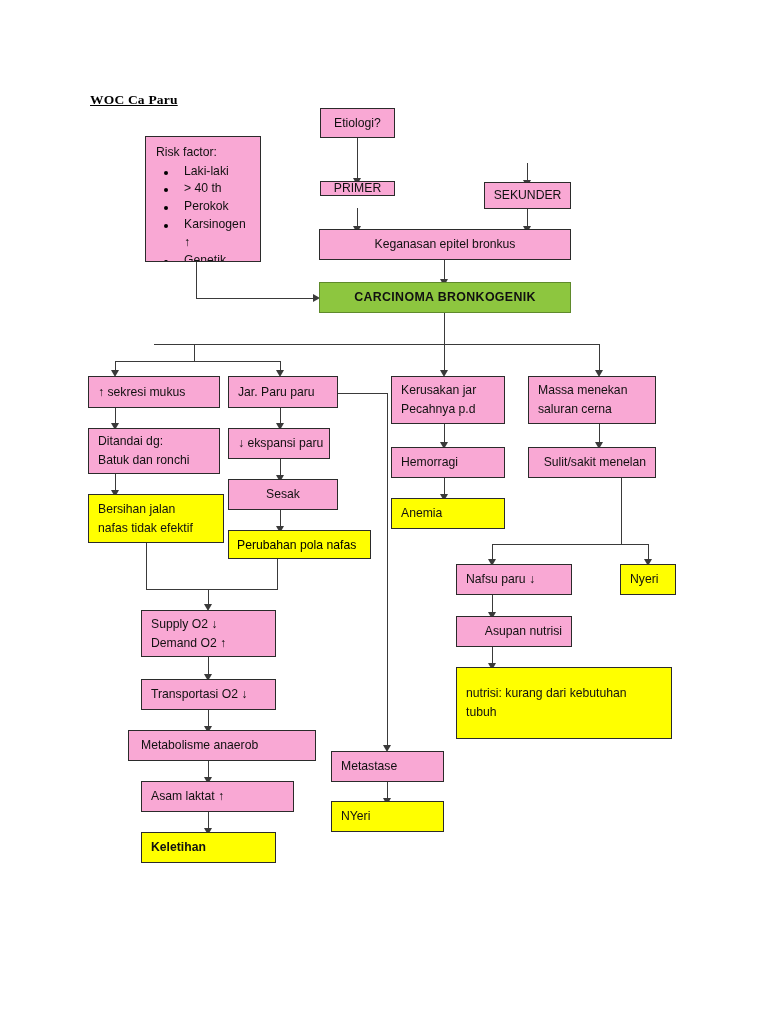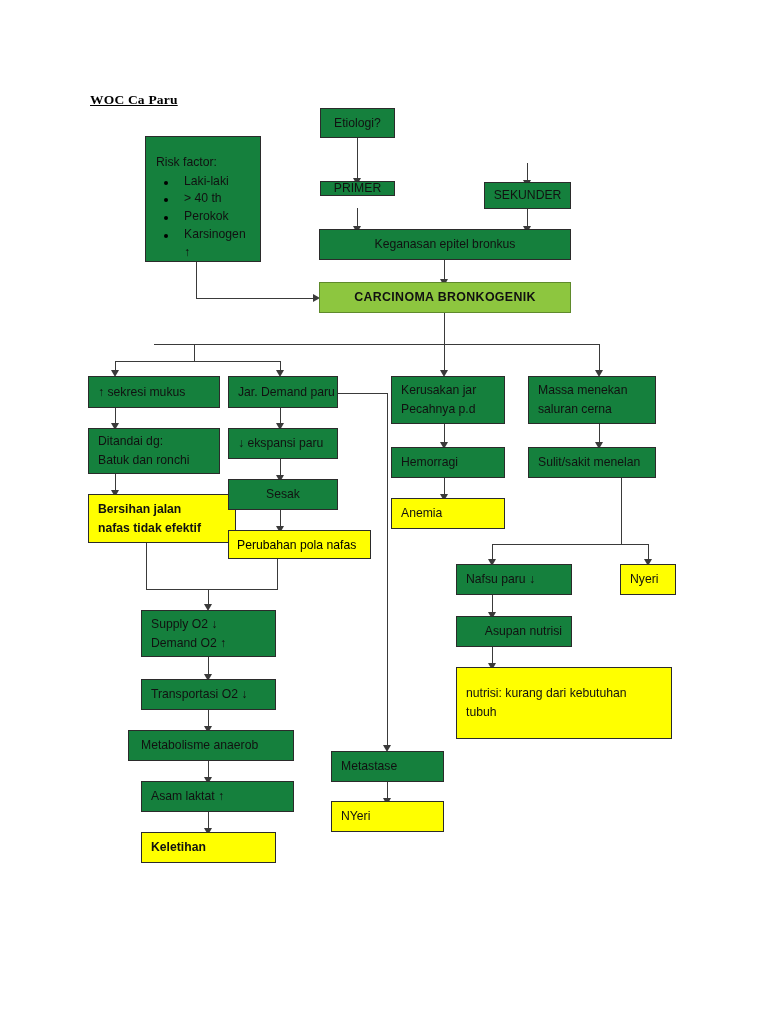--- a/index.html
+++ b/index.html
@@ -22,40 +22,40 @@
     text-decoration:underline;
     letter-spacing:.2px;
     white-space:nowrap;
   }
 
   
   .node{
     position:absolute;
     box-sizing:border-box;
     border:1.3px solid #2b2b2b;
-    background:#15803d;
+    background:#f9a8d4;
     font-size:12.2px;
     line-height:1.52;
     color:#111;
     padding:5px 9px;
     display:flex;
     flex-direction:column;
     justify-content:center;
     overflow:hidden;
   }
   .node.center{align-items:center;text-align:center;justify-content:center;}
   .node .ln{display:block;white-space:nowrap;}
 
   .node.yellow{background:#FFFF00;border-color:#2b2b2b;}
   .node.green{
     background:#8DC63F;border-color:#5f8a2b;
     font-weight:bold;font-size:12.4px;letter-spacing:.35px;
     align-items:center;justify-content:center;text-align:center;
   }
-  .node.riskbox{padding:16px 8px 0 8px;justify-content:flex-start;}
+  .node.riskbox{padding:6px 8px 0 8px;justify-content:flex-start;}
 
   
   .risk-head{font-size:12.2px;margin:0 0 1px 2px;}
   ul.risk-list{
     list-style:none;margin:0;padding:0 0 0 4px;
   }
   ul.risk-list li{
     position:relative;
     padding-left:26px;
     font-size:12.2px;
@@ -162,40 +162,40 @@
   <div class="ln-v" style="left:115px;top:408px;height:18px;"></div>
   <div class="arrow-d" style="left:111px;top:423px;"></div>
 
   <div class="node" style="left:88px;top:428px;width:132px;height:46px;">
     <span class="ln">Ditandai dg:</span>
     <span class="ln">Batuk dan ronchi</span>
   </div>
   <div class="ln-v" style="left:115px;top:474px;height:19px;"></div>
   <div class="arrow-d" style="left:111px;top:490px;"></div>
 
-  <div class="node yellow" style="left:88px;top:494px;width:148px;height:49px;font-weight:bold;">
+  <div class="node yellow" style="left:88px;top:494px;width:136px;height:49px;">
     <span class="ln">Bersihan jalan</span>
     <span class="ln">nafas tidak efektif</span>
   </div>
 
   <div class="ln-v" style="left:146px;top:543px;height:47px;"></div>
   <div class="ln-h" style="left:146px;top:589px;width:131px;"></div>
 
   <div class="node" style="left:228px;top:376px;width:110px;height:32px;">
-    <span class="ln">Jar. Demand  paru</span>
+    <span class="ln">Jar. Paru  paru</span>
   </div>
 
   <div class="ln-h" style="left:338px;top:393px;width:50px;"></div>
   <div class="ln-v" style="left:387px;top:393px;height:355px;"></div>
   <div class="arrow-d" style="left:383px;top:745px;"></div>
 
   <div class="ln-v" style="left:280px;top:408px;height:18px;"></div>
   <div class="arrow-d" style="left:276px;top:423px;"></div>
 
-  <div class="node" style="left:228px;top:428px;width:110px;height:31px;">
+  <div class="node" style="left:228px;top:428px;width:102px;height:31px;">
     <span class="ln">↓ ekspansi paru</span>
   </div>
   <div class="ln-v" style="left:280px;top:459px;height:19px;"></div>
   <div class="arrow-d" style="left:276px;top:475px;"></div>
 
   <div class="node center" style="left:228px;top:479px;width:110px;height:31px;">
     <span class="ln">Sesak</span>
   </div>
   <div class="ln-v" style="left:280px;top:510px;height:18px;"></div>
   <div class="arrow-d" style="left:276px;top:526px;"></div>
@@ -227,21 +227,21 @@
     <span class="ln">Anemia</span>
   </div>
 
   <div class="node" style="left:528px;top:376px;width:128px;height:48px;">
     <span class="ln">Massa menekan</span>
     <span class="ln">saluran cerna</span>
   </div>
   <div class="ln-v" style="left:599px;top:424px;height:21px;"></div>
   <div class="arrow-d" style="left:595px;top:442px;"></div>
 
-  <div class="node" style="left:528px;top:447px;width:128px;height:31px;">
+  <div class="node" style="left:528px;top:447px;width:128px;height:31px;align-items:flex-end;">
     <span class="ln">Sulit/sakit menelan</span>
   </div>
 
   <div class="ln-v" style="left:621px;top:478px;height:67px;"></div>
   <div class="ln-h" style="left:492px;top:544px;width:157px;"></div>
   <div class="ln-v" style="left:492px;top:544px;height:17px;"></div>
   <div class="arrow-d" style="left:488px;top:559px;"></div>
   <div class="ln-v" style="left:648px;top:544px;height:17px;"></div>
   <div class="arrow-d" style="left:644px;top:559px;"></div>
 
@@ -272,21 +272,21 @@
   </div>
   <div class="ln-v" style="left:208px;top:657px;height:20px;"></div>
   <div class="arrow-d" style="left:204px;top:674px;"></div>
 
   <div class="node" style="left:141px;top:679px;width:135px;height:31px;">
     <span class="ln">Transportasi O2 ↓</span>
   </div>
   <div class="ln-v" style="left:208px;top:710px;height:19px;"></div>
   <div class="arrow-d" style="left:204px;top:726px;"></div>
 
-  <div class="node" style="left:128px;top:730px;width:166px;height:31px;padding-left:12px;">
+  <div class="node" style="left:128px;top:730px;width:188px;height:31px;padding-left:12px;">
     <span class="ln">Metabolisme anaerob</span>
   </div>
   <div class="ln-v" style="left:208px;top:761px;height:19px;"></div>
   <div class="arrow-d" style="left:204px;top:777px;"></div>
 
   <div class="node" style="left:141px;top:781px;width:153px;height:31px;">
     <span class="ln">Asam laktat  ↑</span>
   </div>
   <div class="ln-v" style="left:208px;top:812px;height:19px;"></div>
   <div class="arrow-d" style="left:204px;top:828px;"></div>

